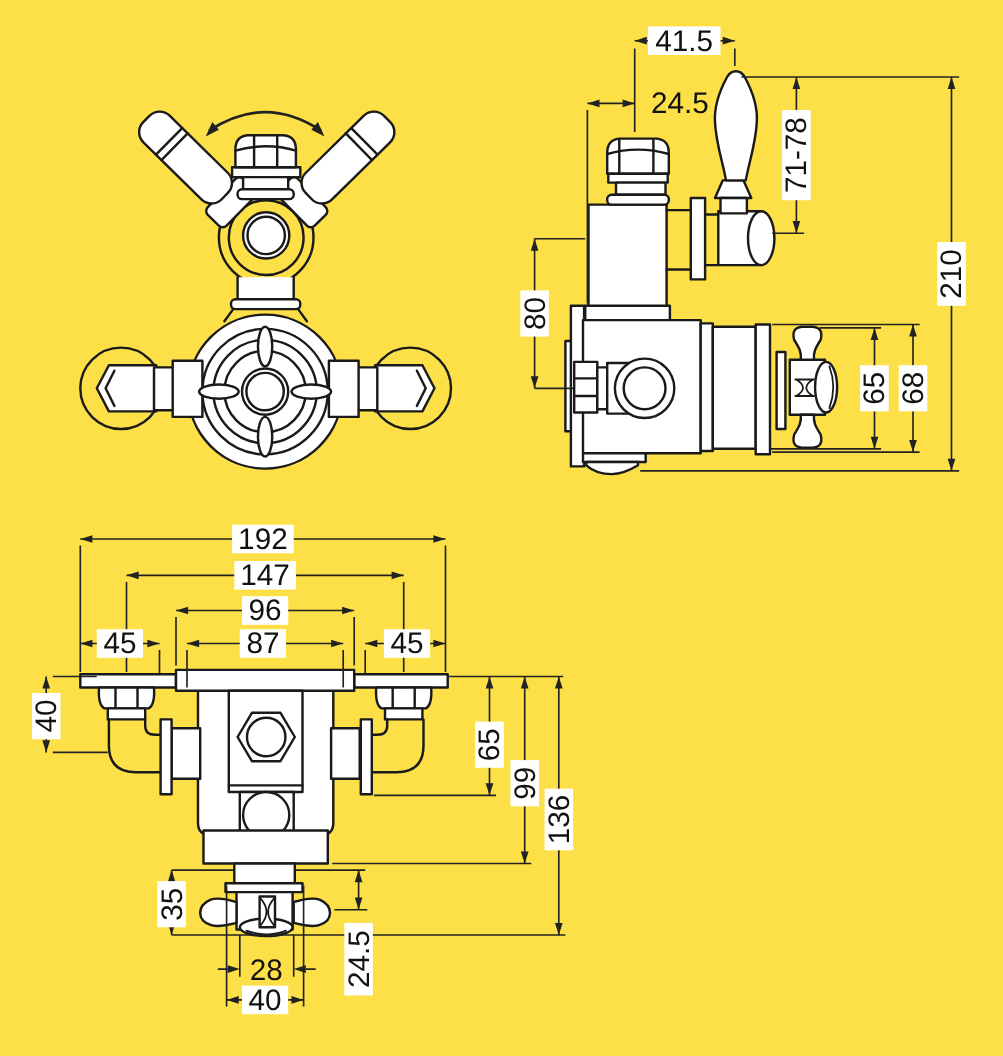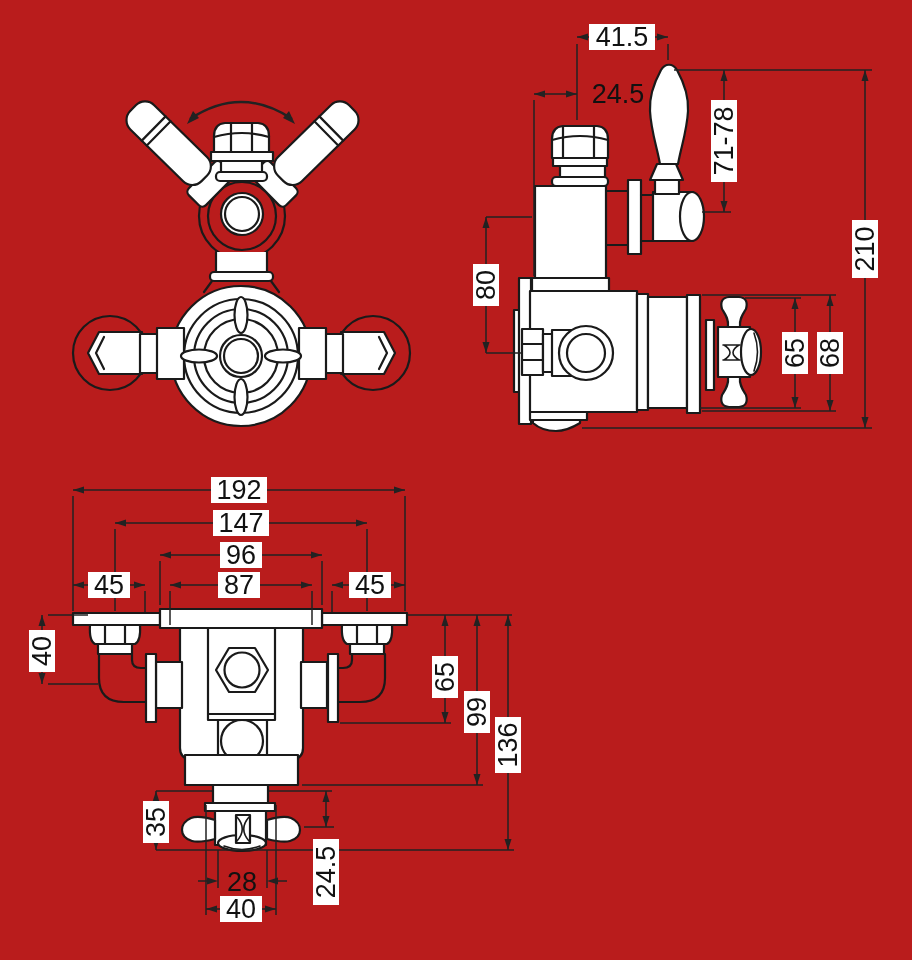--- a/index.html
+++ b/index.html
@@ -1,16 +1,16 @@
 <!DOCTYPE html>
 <html><head>
 <meta charset="utf-8">
 <style>
   html,body{margin:0;padding:0;background:#fff;}
-  .stage{width:912px;height:960px;background:#b91c1c;position:relative;overflow:hidden;}
+  .stage{width:912px;height:960px;background:#fde047;position:relative;overflow:hidden;}
   .s  {stroke:#1a1a1a;stroke-width:2.2;fill:none;stroke-linecap:round;stroke-linejoin:round;}
   .sw {stroke:#1a1a1a;stroke-width:2.2;fill:#ffffff;stroke-linejoin:round;}
   .fw {fill:#ffffff;stroke:none;}
   .dl {stroke:#222222;stroke-width:1.5;fill:none;}
   .ah {fill:#222222;stroke:none;}
   .dim{font-family:"Liberation Sans",sans-serif;font-size:27px;fill:#111;text-anchor:middle;}
   .lbg{fill:#ffffff;stroke:none;}
 </style>
 </head>
 <body>

